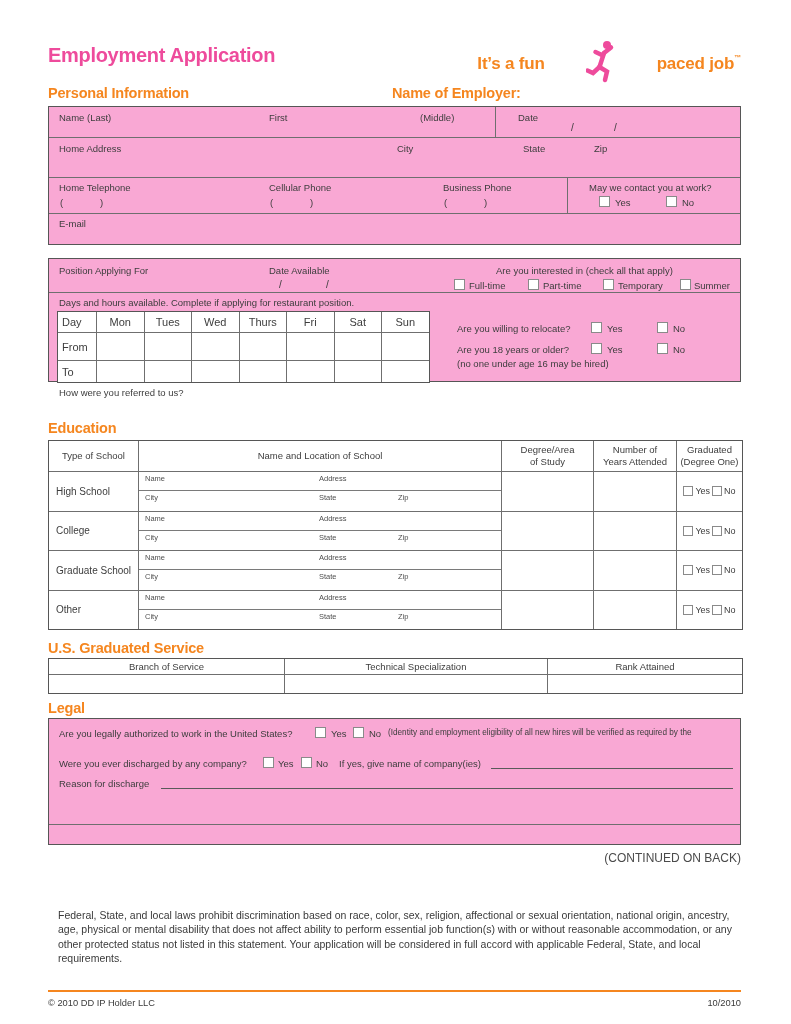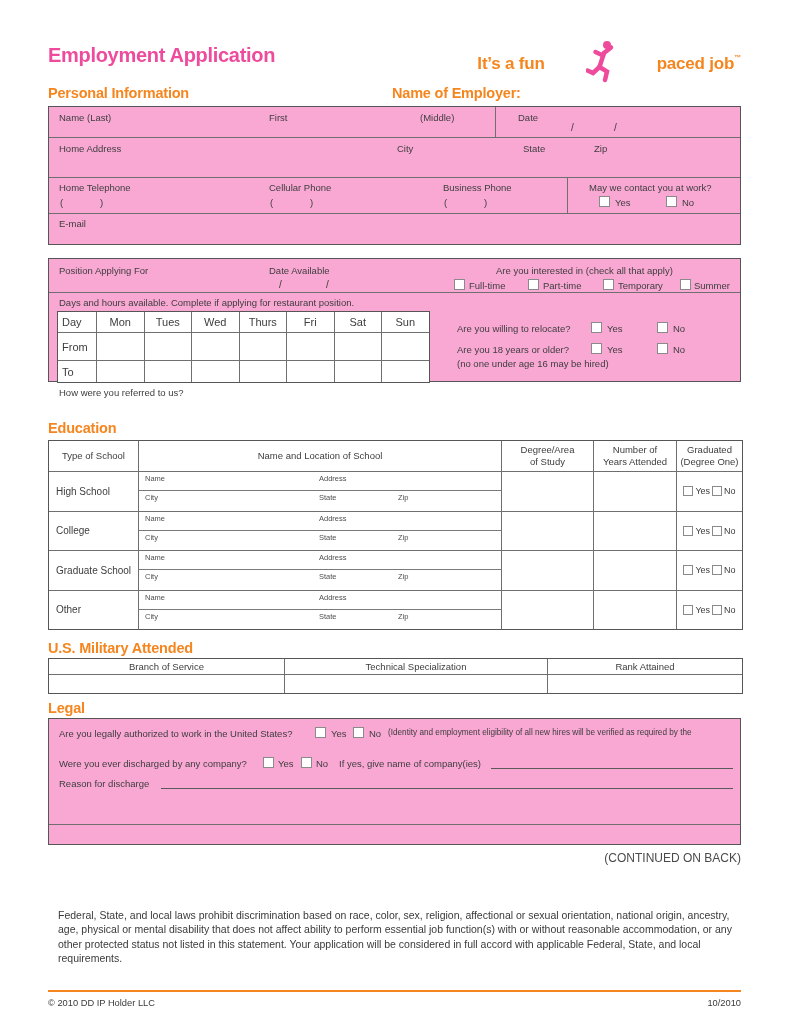--- a/index.html
+++ b/index.html
@@ -274,21 +274,21 @@
     <div class="et-cell"></div>
     <div class="et-cell"></div>
     <div class="et-cell et-grad">
       <span class="cbi"></span>
         <span>Yes</span>
       <span class="cbi"></span>
         <span>No</span>
     </div>
   </div>
 
-  <div class="h2" style="left:48px; top:640px;">U.S. Military Attended</div>
+  <div class="h2" style="left:48px; top:640px;">U.S. Graduated Service</div>
   <div class="mil-table" style="left:48px; top:658px;">
     <div class="mt-cell nol not">Branch of Service</div>
     <div class="mt-cell not">Technical Specialization</div>
     <div class="mt-cell not">Rank Attained</div>
     <div class="mt-cell nol"></div>
     <div class="mt-cell"></div>
     <div class="mt-cell"></div>
   </div>
 
   <div class="h2" style="left:48px; top:700px;">Legal</div>

